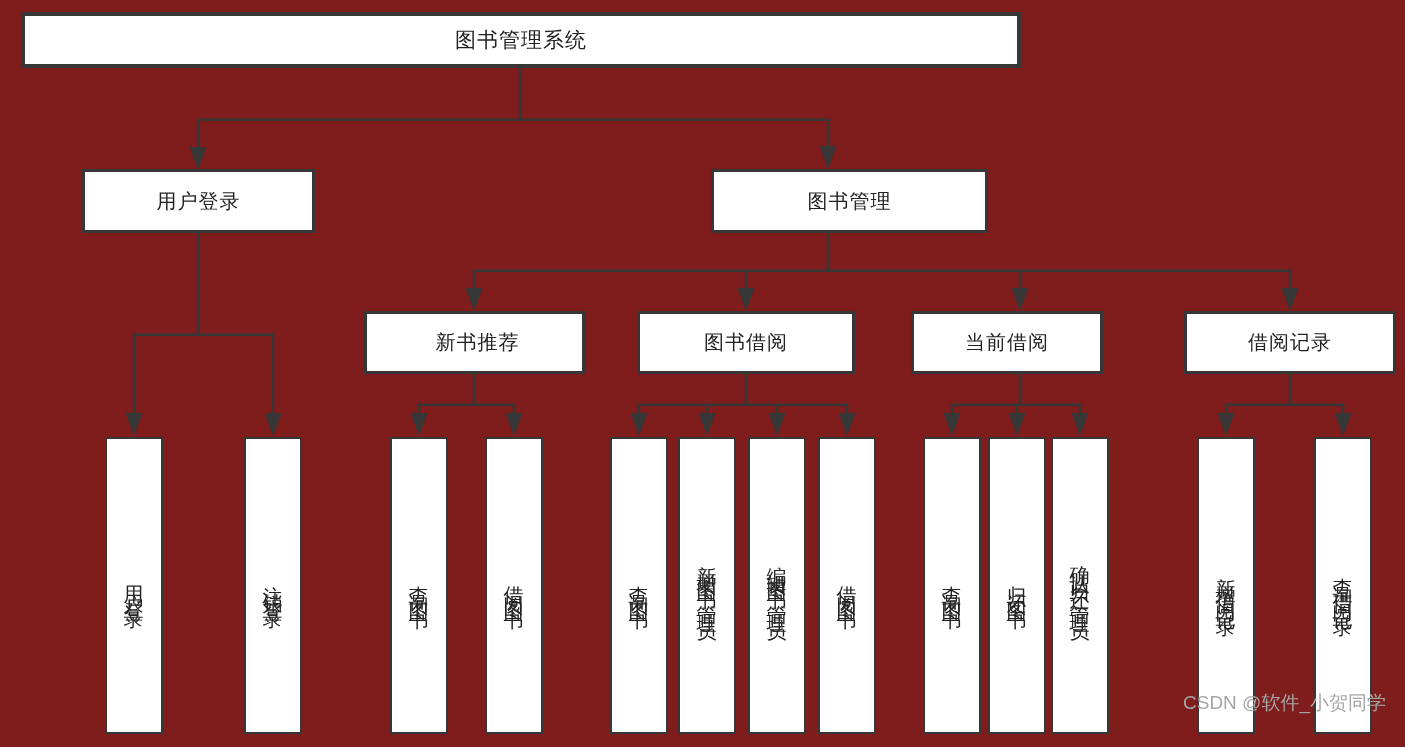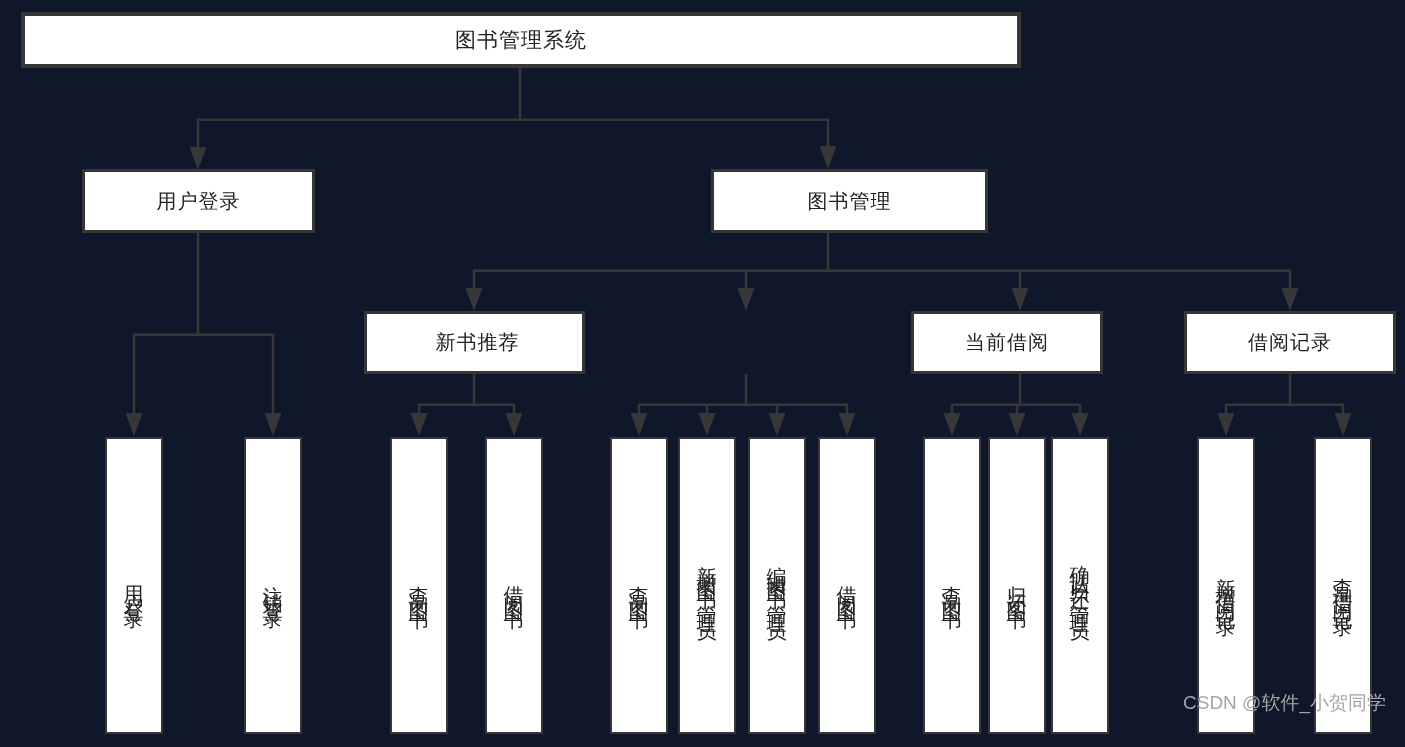--- a/index.html
+++ b/index.html
@@ -1,19 +1,19 @@
 <!DOCTYPE html>
 <html><head>
 <meta charset="utf-8">
 <style>
   html,body{margin:0;padding:0;background:#ffffff;}
   .canvas{
     position:relative;
     width:1405px;height:747px;
-    background:#0f172a;
+    background:#7f1d1d;
     font-family:"Liberation Sans","DejaVu Sans",sans-serif;
     overflow:hidden;
   }
   svg.connectors{position:absolute;left:0;top:0;z-index:1;}
   .box{
     position:absolute;
     background:#ffffff;
     border:3px solid #373737;
     display:flex;align-items:center;justify-content:center;
     color:#222222;
@@ -73,20 +73,21 @@
       M1071.5 413 H1088.5 L1080 436 Z  M1217.5 413 H1234.5 L1226 436 Z
       M1334.5 413 H1351.5 L1343 436 Z"></path>
   </svg>
 
   <div class="box root" style="left:21px;top:12px;width:1000px;height:56px;">图书管理系统</div>
 
   <div class="box branch" style="left:82px;top:169px;width:233px;height:64px;">用户登录</div>
   <div class="box branch" style="left:711px;top:169px;width:277px;height:64px;">图书管理</div>
 
   <div class="box branch" style="left:364px;top:311px;width:221px;height:63px;padding-left:6px;">新书推荐</div>
+  <div class="box branch" style="left:637px;top:311px;width:218px;height:63px;">图书借阅</div>
   <div class="box branch" style="left:911px;top:311px;width:192px;height:63px;">当前借阅</div>
   <div class="box branch" style="left:1184px;top:311px;width:212px;height:63px;">借阅记录</div>
 
   <div class="box leaf" style="left:105px;top:437px;width:58px;height:297px;">用户登录</div>
   <div class="box leaf" style="left:244px;top:437px;width:58px;height:297px;">注销登录</div>
 
   <div class="box leaf" style="left:390px;top:437px;width:58px;height:297px;">查询图书</div>
   <div class="box leaf" style="left:485px;top:437px;width:58px;height:297px;">借阅图书</div>
 
   <div class="box leaf" style="left:610px;top:437px;width:58px;height:297px;">查询图书</div>

